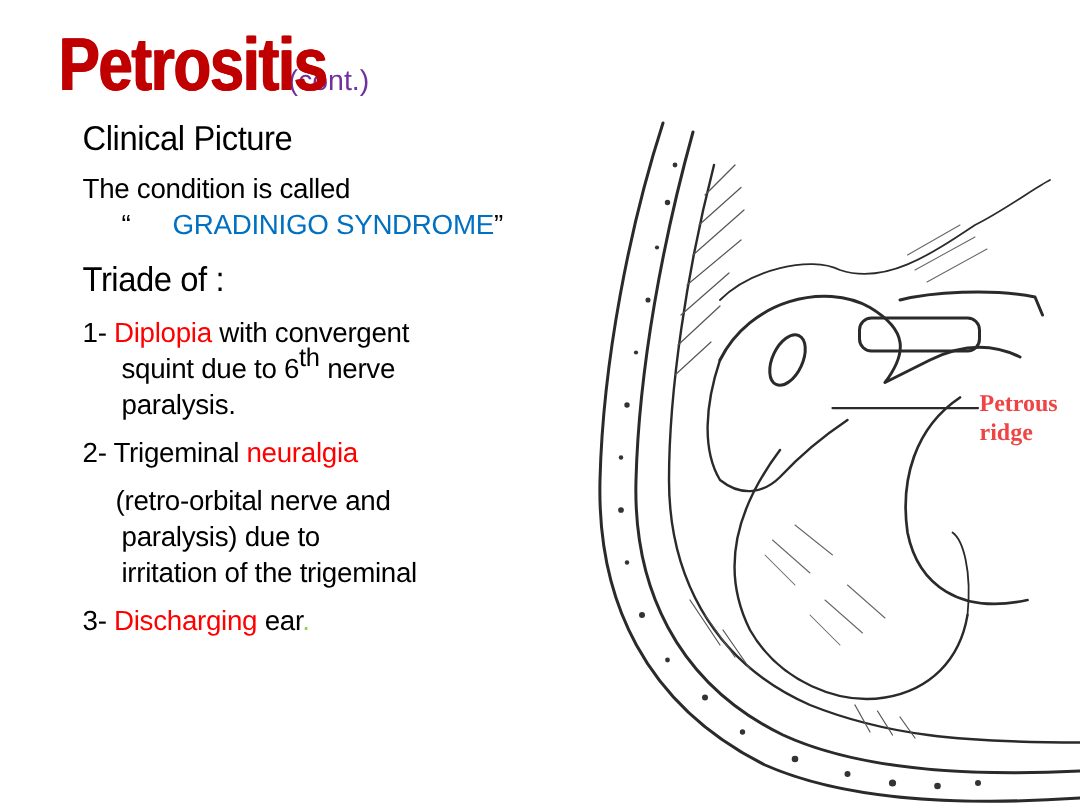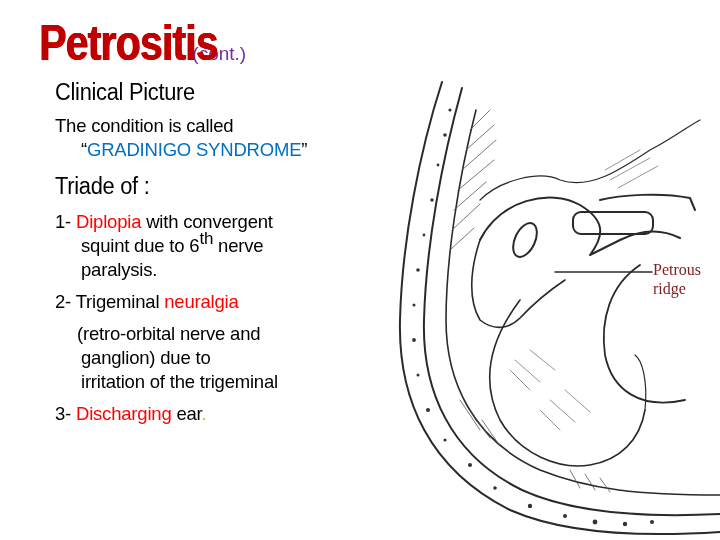--- a/index.html
+++ b/index.html
@@ -13,28 +13,28 @@
       text-shadow: 0.6px 0 0 #C00000, -0.6px 0 0 #C00000;
     }
     .title-sub { font-family: "Liberation Sans", sans-serif; color: #7030A0; font-size: 19px; margin-left: 6px; display: inline-block; }
 
     .content { position: absolute; left: 55px; top: 78px; width: 330px; color: #000; font-weight: 400; }
     .heading { font-size: 23px; line-height: 28px; letter-spacing: -0.3px; transform: scaleX(0.95); transform-origin: left; }
     .line { font-size: 18.5px; line-height: 24px; white-space: nowrap; letter-spacing: -0.2px; }
     .indent { padding-left: 26px; }
     .gap-sm { margin-top: 8px; }
     .gap-md { margin-top: 10px; }
-    .blue { color: #0070C0; }
+    .blue { color: #0070C0; margin-left: 28px; }
     .red { color: #FF0000; text-align: right; }
     .green { color: #92D050; }
     sup { font-size: 17px; line-height: 0; position: relative; top: -1px; }
 
     .figure { position: absolute; left: 390px; top: 70px; width: 330px; height: 470px; }
     .figure svg { width: 100%; height: 100%; }
-    .fig-label { position: absolute; font-family: "Liberation Serif", serif; font-size: 16px; color: #7f1d1d; line-height: 19px; font-weight: 400; }
+    .fig-label { position: absolute; font-family: "Liberation Serif", serif; font-size: 16px; color: #ef4444; line-height: 19px; font-weight: 700; }
   </style>
 </head>
 <body>
 
 <div class="title-wrap">
   <span class="title-main">Petrositis</span>
   <span class="title-sub">(cont.)</span>
 </div>
 
 <div class="content">
@@ -57,21 +57,21 @@
       <span>squint   due to 6</span><sup>th</sup><span> nerve</span>
     </div>
     <div class="line indent">paralysis.</div>
   </div>
 
   <div class="gap-sm">
     <div class="line">
       <span>2</span><span>- Trigeminal  </span><span class="red">neuralgia</span>
     </div>
     <div class="line gap-sm" style="padding-left:22px">(retro-orbital nerve and</div>
-    <div class="line indent">ganglion) due to</div>
+    <div class="line indent">paralysis) due to</div>
     <div class="line indent">irritation of the trigeminal</div>
   </div>
 
   <div class="line gap-sm">
     <span>3</span><span>- </span><span class="red">Discharging</span><span> ear</span><span class="green">.</span>
   </div>
 </div>
 
 <div class="figure">
   <svg viewBox="0 0 330 470">

